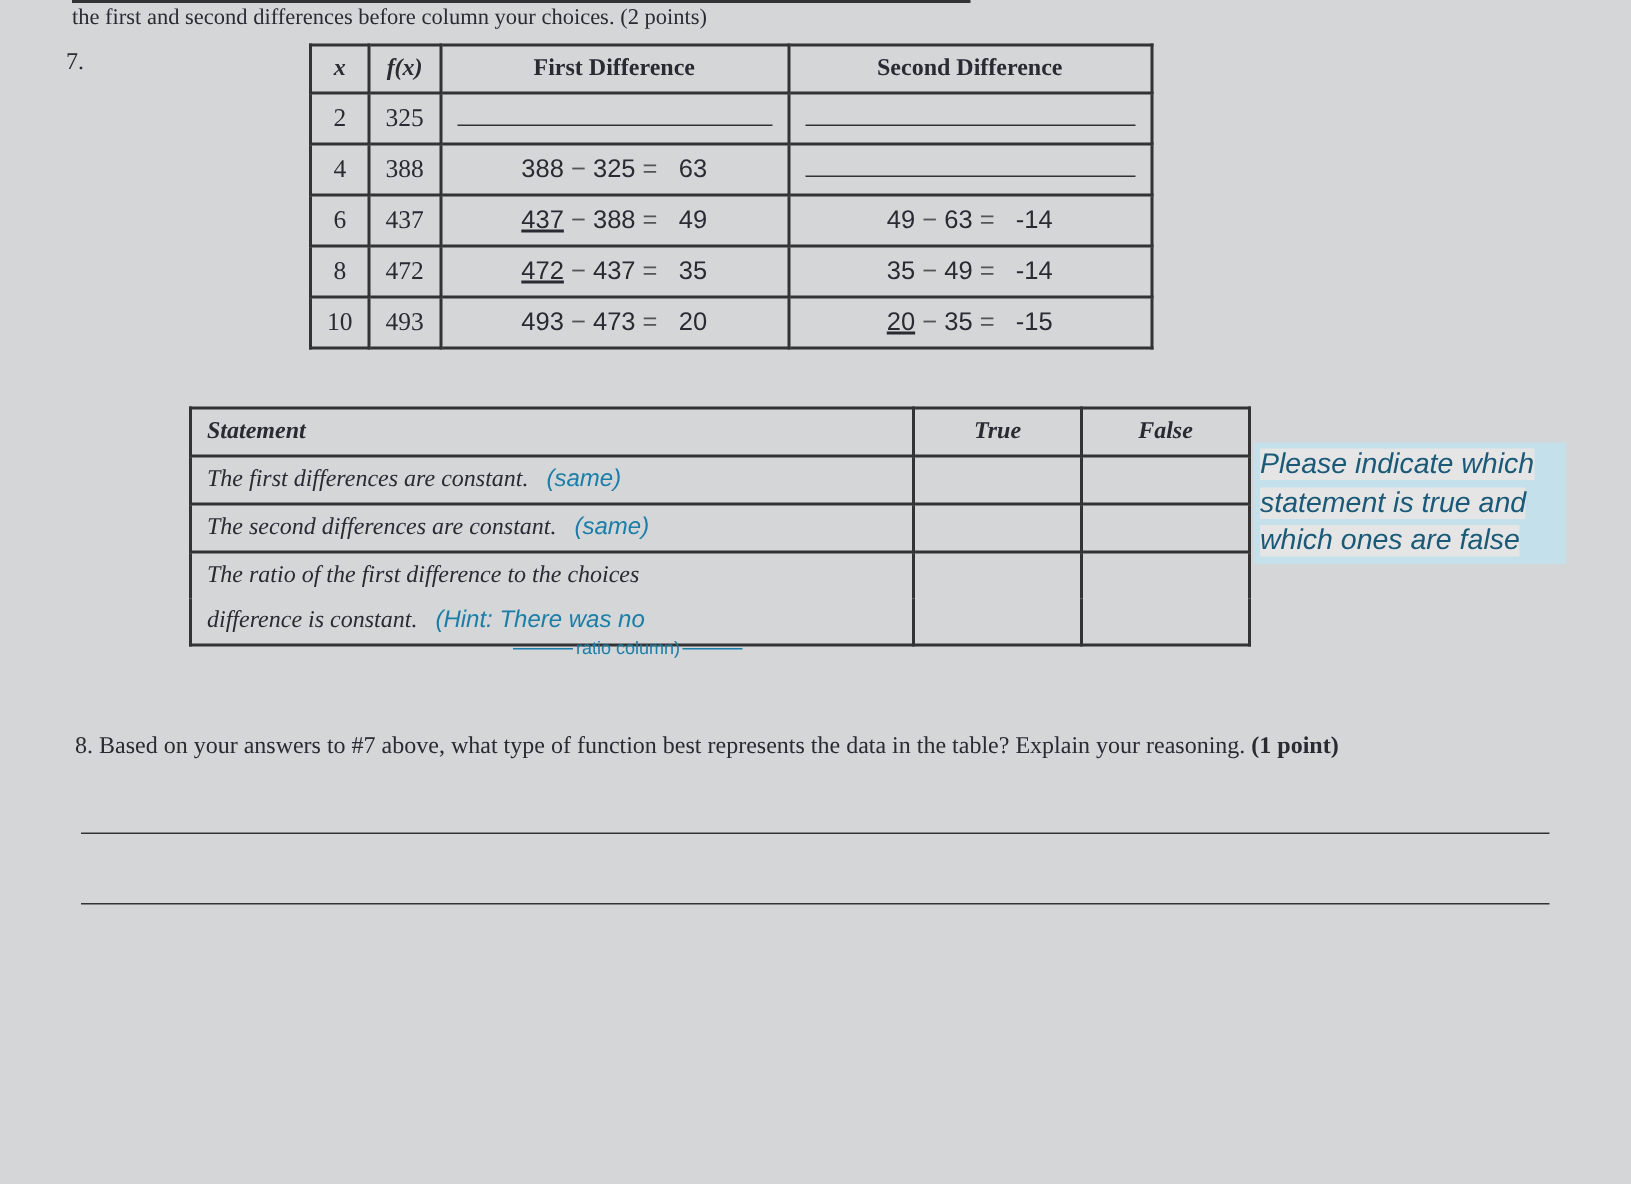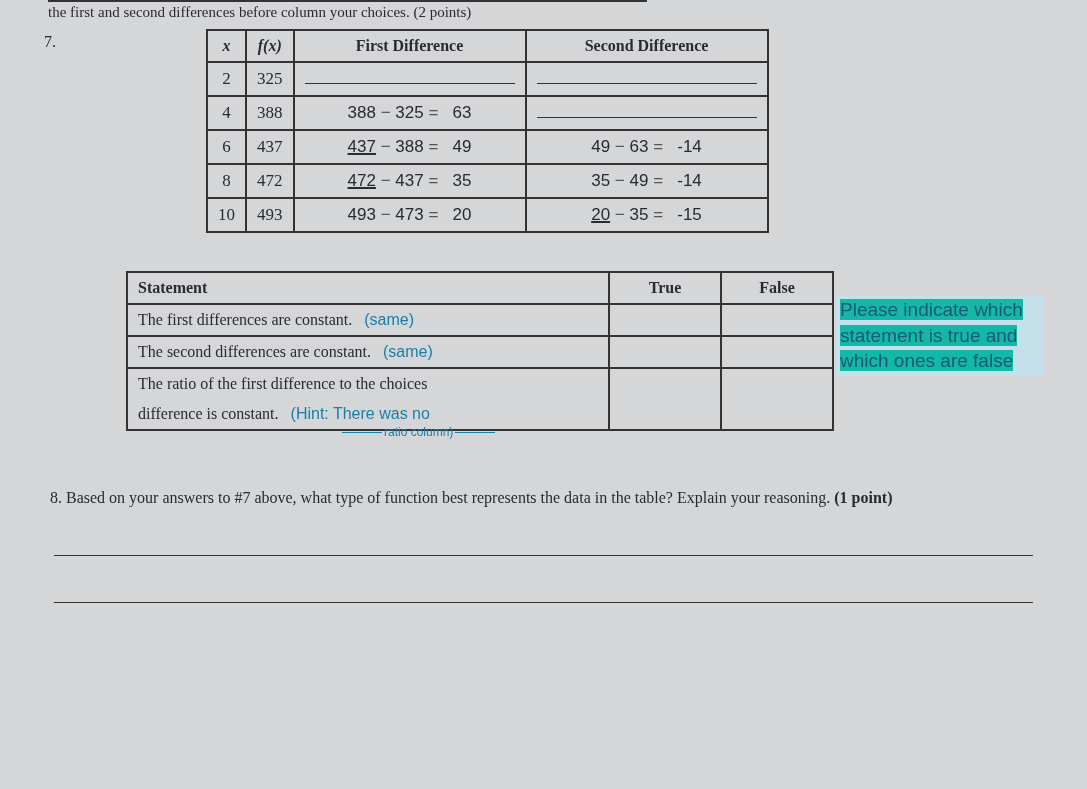--- a/index.html
+++ b/index.html
@@ -69,20 +69,21 @@
   }
   .under { text-decoration: underline; text-decoration-thickness: 1.5px; }
   .op { color: #555; }
 
   
   .stmt-wrap {
     display: flex;
     align-items: flex-start;
     margin-top: 38px;
     gap: 2px;
+    font-style: italic;
   }
   table.stmt {
     border-collapse: collapse;
     margin-left: 86px;
   }
   table.stmt th, table.stmt td {
     border: 2px solid #333;
     padding: 6px 10px;
     font-size: 16px;
     background: #d4d6d8;
@@ -101,21 +102,21 @@
   .aside {
     font-family: Arial, sans-serif;
     font-size: 19px;
     color: #1a5a78;
     background: #c4e0ea;
     line-height: 1.35;
     padding: 2px 4px;
     margin-top: 24px;
     width: 200px;
   }
-  .aside span { background: #14b8a6; }
+  .aside span { background: #e5e5e5; }
   .hint-below {
     color: #1a7ea8;
     font-family: Arial, sans-serif;
     font-size: 12px;
     margin-left: 300px;
     margin-top: -6px;
   }
   .hint-below .conn {
     display: inline-block;
     border-top: 1.5px solid #1a7ea8;

